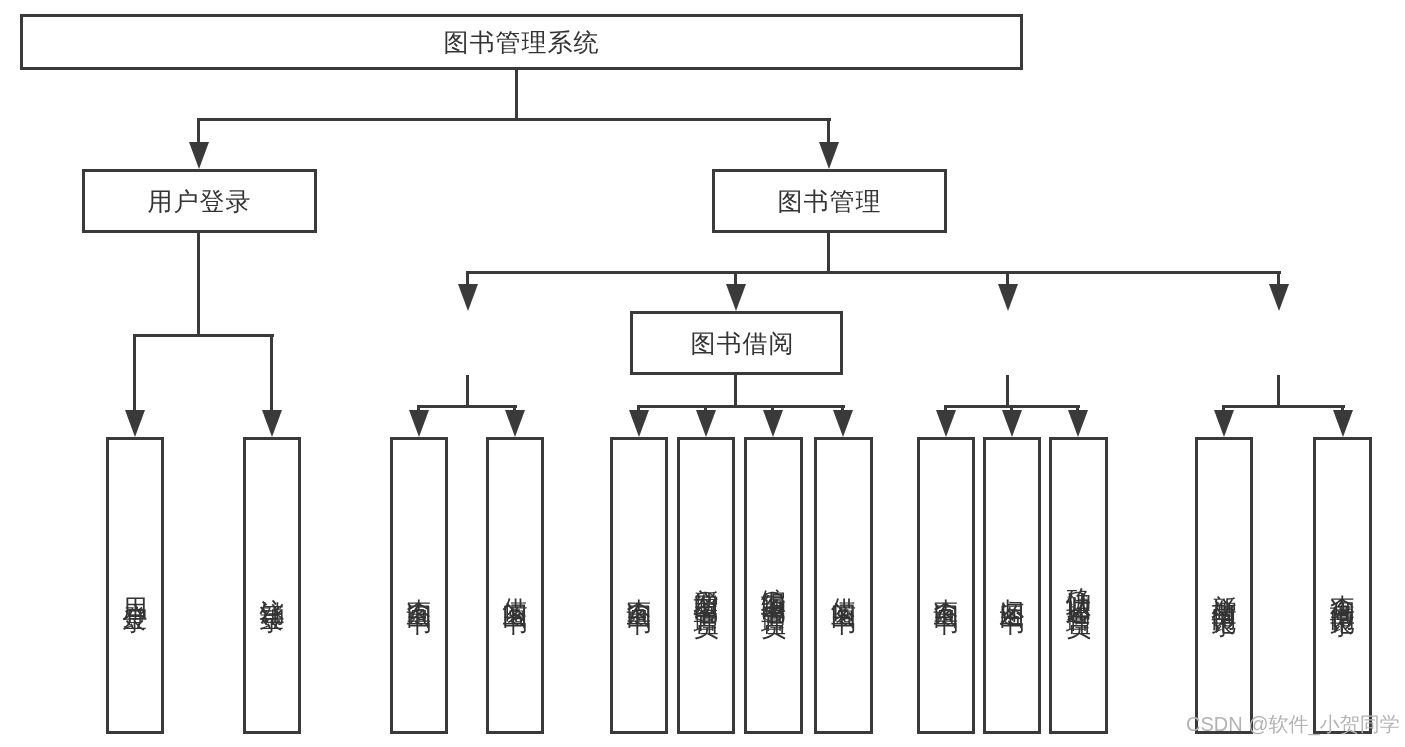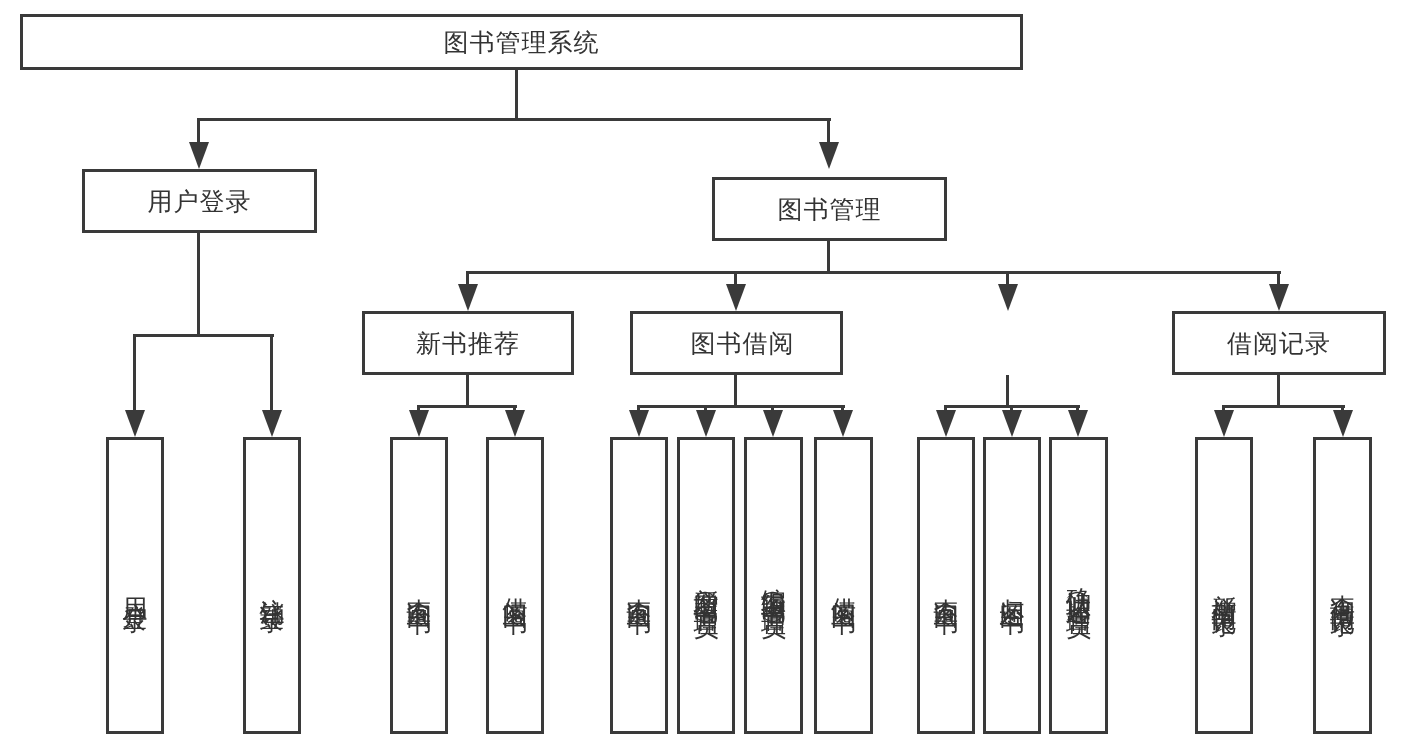--- a/index.html
+++ b/index.html
@@ -100,32 +100,26 @@
   <div class="vline" style="left:1341px;top:405px;width:3px;height:7px;"></div>
   <div class="ah" style="left:1333px;top:410px;"></div>
 
   <div class="box hbox" style="left:20px;top:14px;width:1003px;height:56px;">
     <span>图书管理系统</span>
   </div>
 
   <div class="box hbox" style="left:82px;top:169px;width:235px;height:64px;">
     <span>用户登录</span>
   </div>
-  <div class="box hbox" style="left:712px;top:169px;width:235px;height:64px;margin-top:8px;">
+  <div class="box hbox" style="left:712px;top:169px;width:235px;height:64px;">
     <span>图书管理</span>
   </div>
 
-  <div class="box hbox" style="left:362px;top:311px;width:212px;height:64px;">
-    <span>新书推荐</span>
-  </div>
   <div class="box hbox" style="left:630px;top:311px;width:213px;height:64px;padding-left:12px;">
     <span>图书借阅</span>
-  </div>
-  <div class="box hbox" style="left:1172px;top:311px;width:214px;height:64px;">
-    <span>借阅记录</span>
   </div>
 
   <div class="box leaf" style="left:106px;top:437px;width:58px;height:297px;">
     <span>用户登录</span>
   </div>
   <div class="box leaf" style="left:243px;top:437px;width:58px;height:297px;">
     <span>注销登录</span>
   </div>
 
   <div class="box leaf" style="left:390px;top:437px;width:58px;height:297px;">
@@ -158,14 +152,15 @@
     <span>确认归还（管理员）</span>
   </div>
 
   <div class="box leaf" style="left:1195px;top:437px;width:58px;height:297px;">
     <span>新增借阅记录</span>
   </div>
   <div class="box leaf" style="left:1313px;top:437px;width:59px;height:297px;">
     <span>查询借阅记录</span>
   </div>
 
+  <div class="watermark">CSDN @软件_小贺同学</div>
 
 </div>
 
 </body></html>

